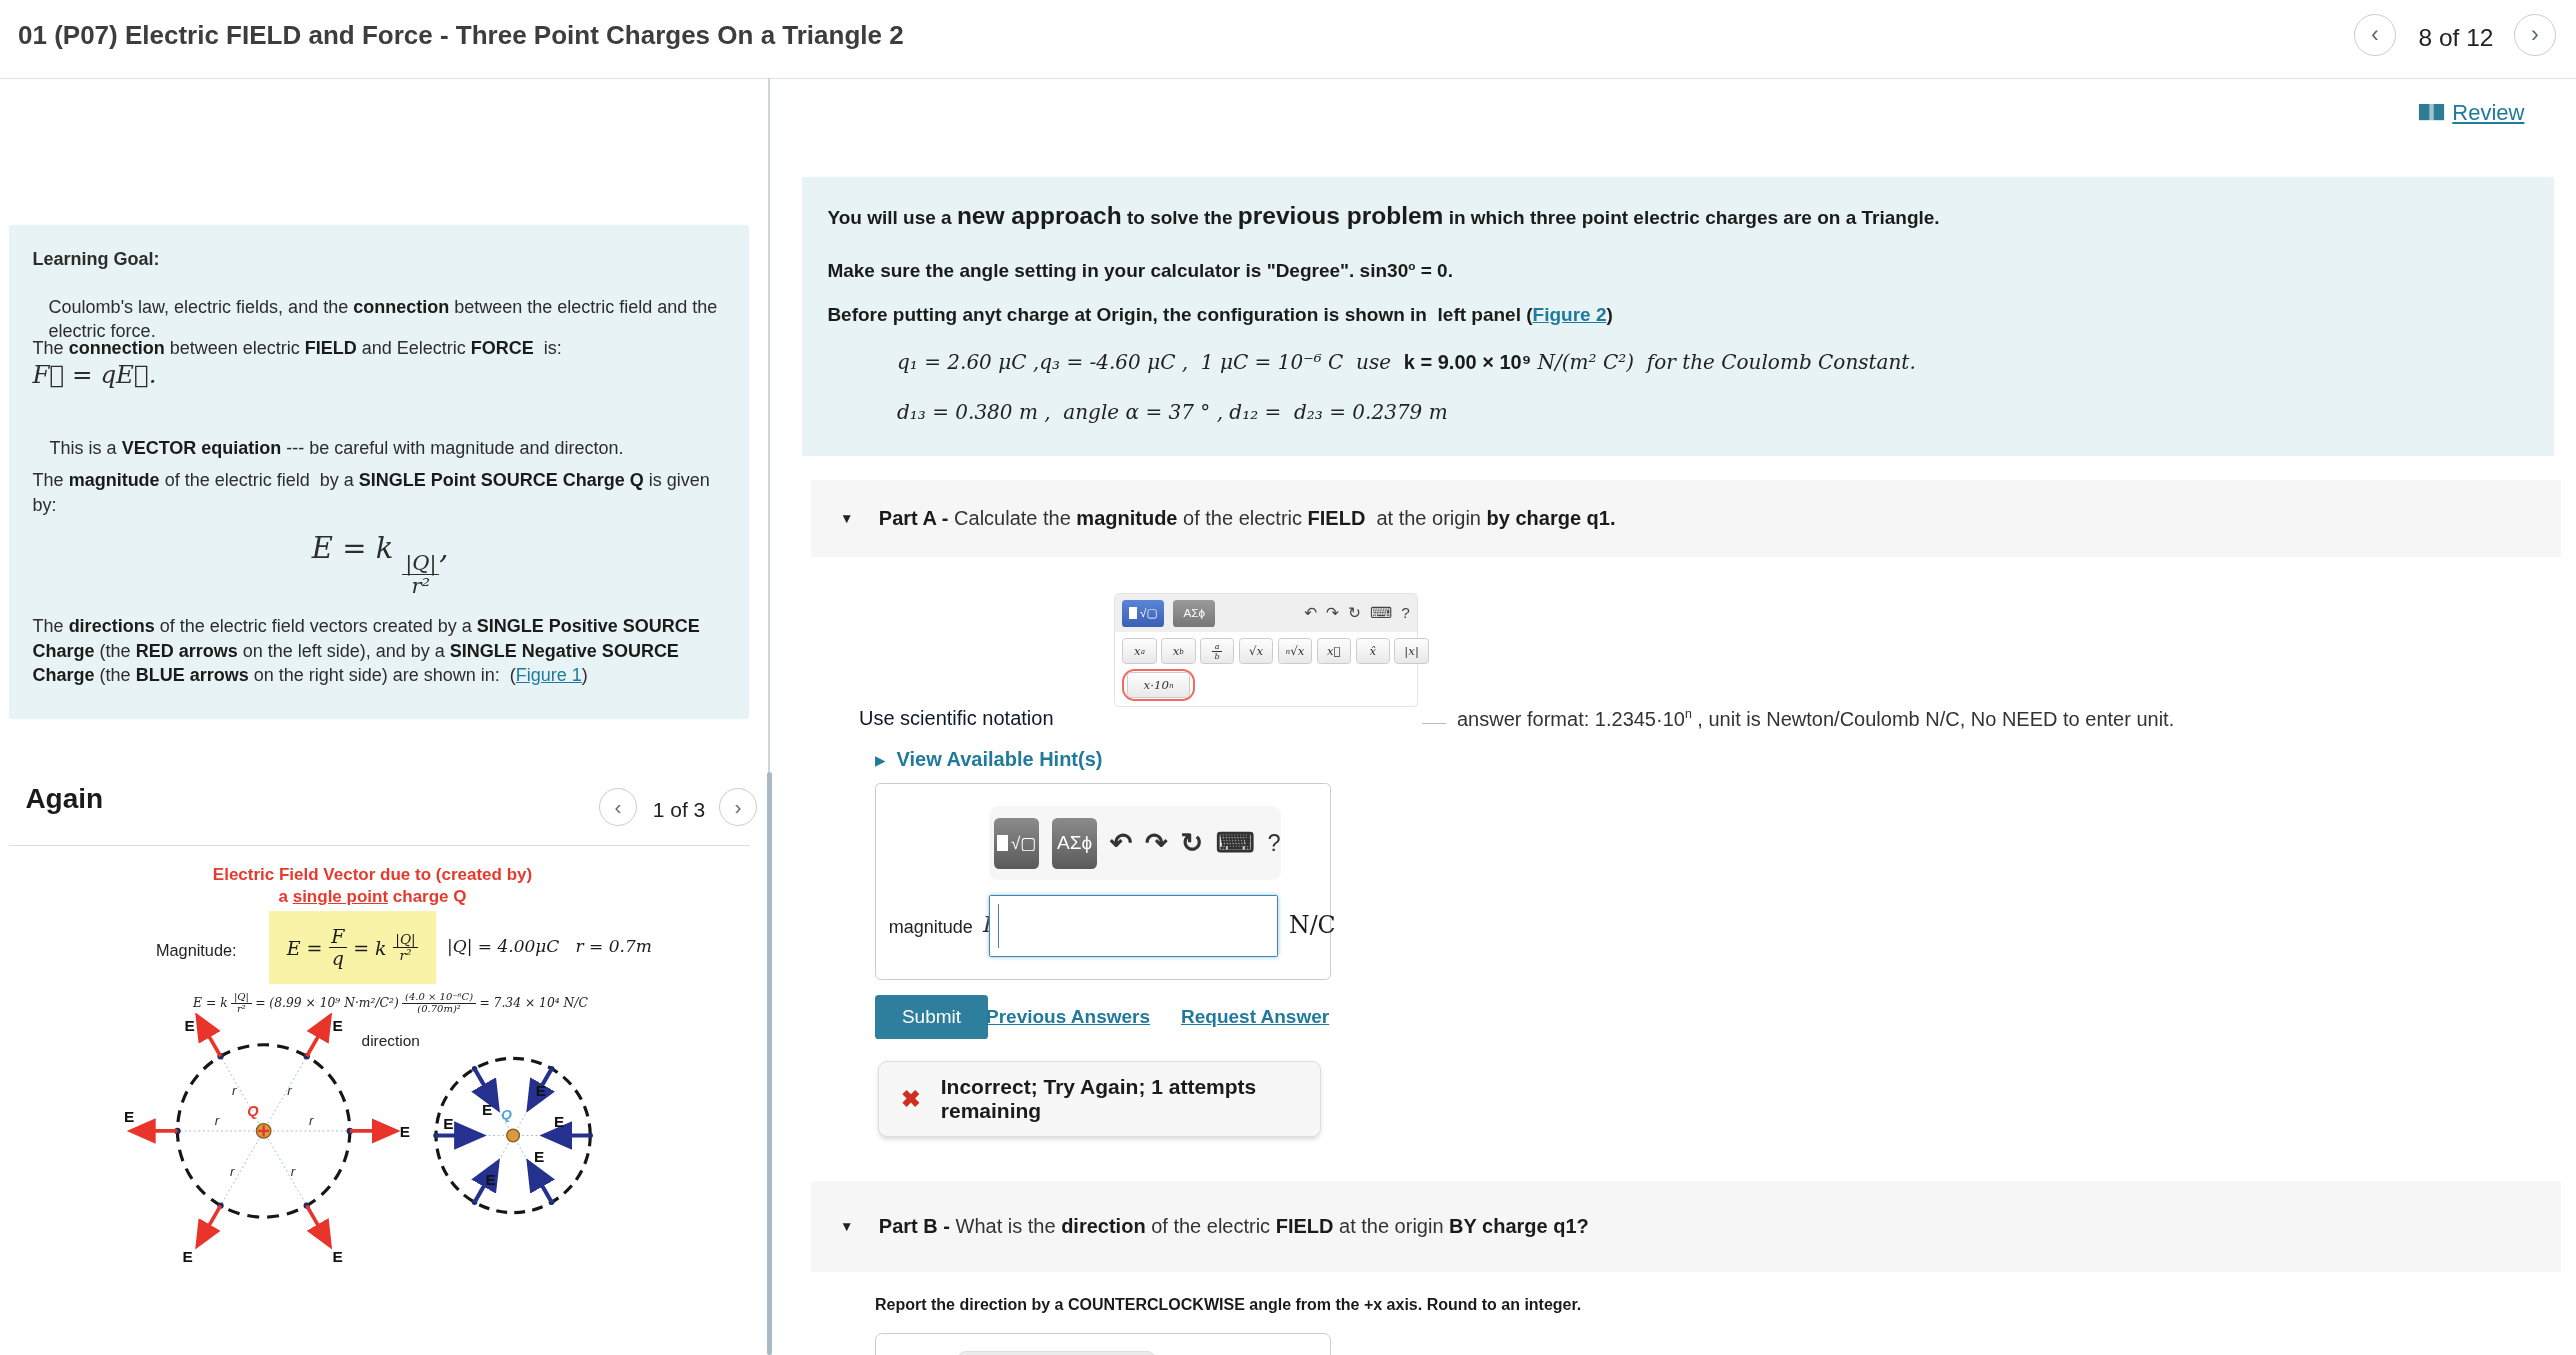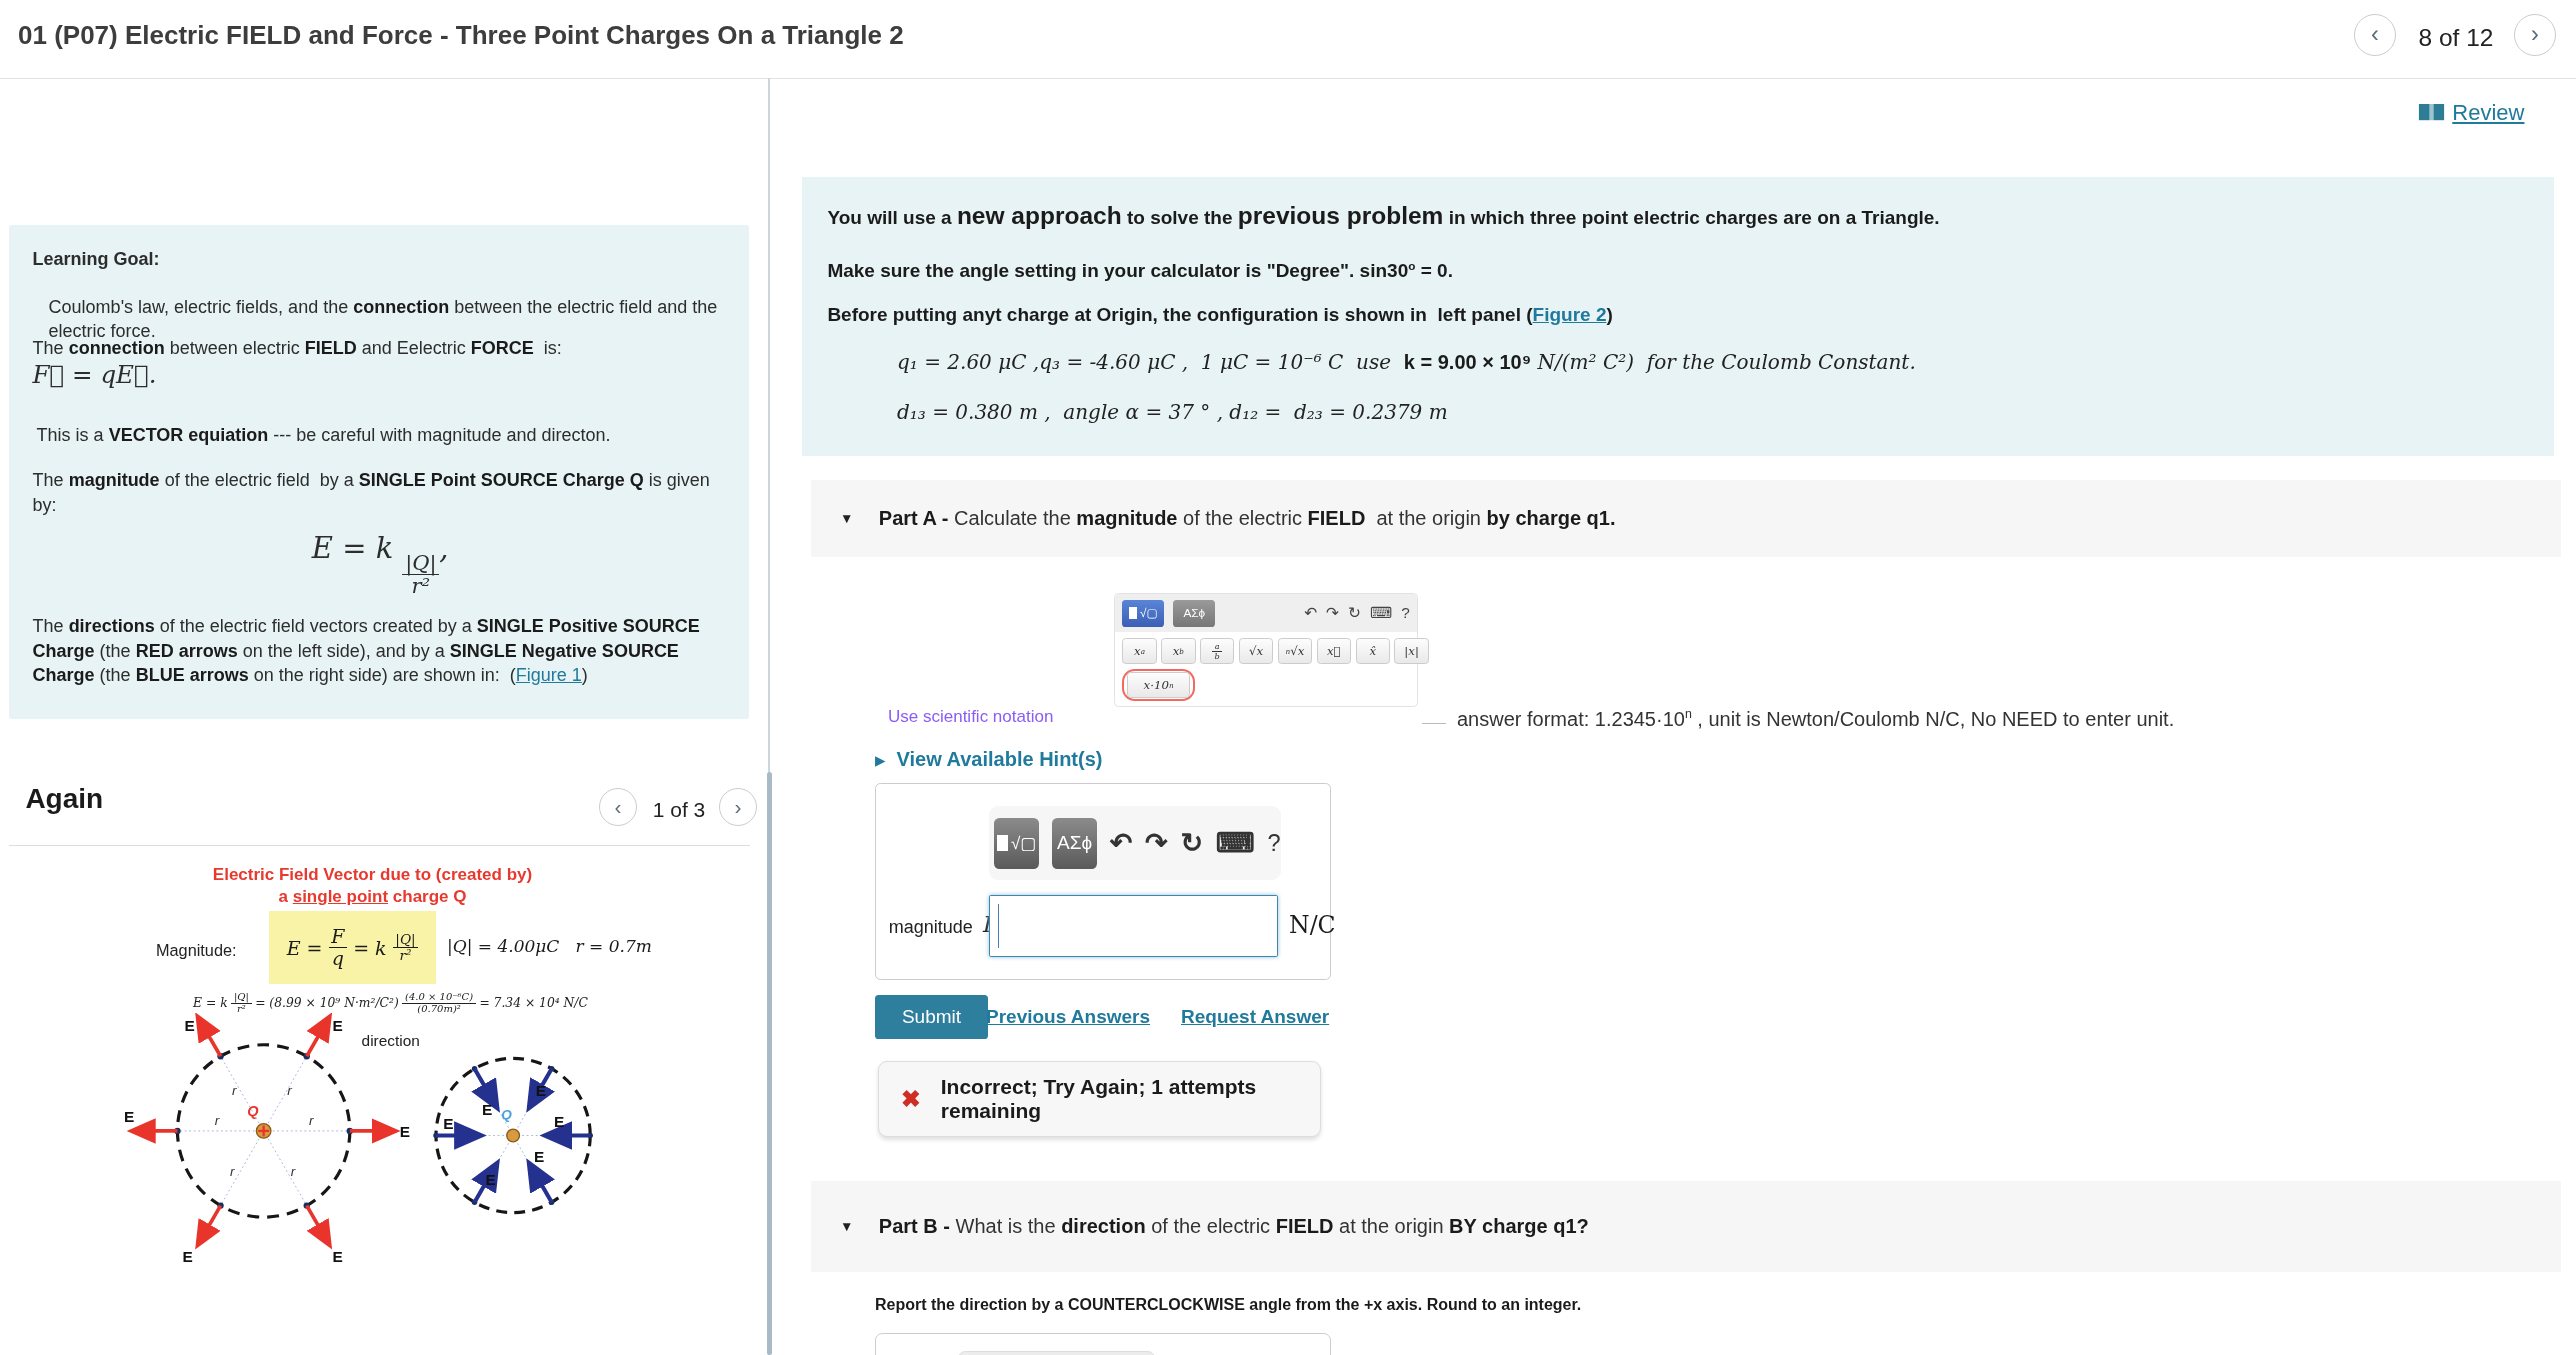--- a/index.html
+++ b/index.html
@@ -110,21 +110,21 @@
       <rect x="13" y="2" width="4" height="18" fill="#9fc3cf"></rect>
     </svg>
     <span class="plainlink" style="font-size:22px;">Review</span>
   </div>
 
   <div class="lgbox">
     <div class="t" style="top:22px;font-weight:bold;">Learning Goal:</div>
     <p class="t" style="top:29px;margin:16px;padding-top:24.5px;"><span>Coulomb's law, electric fields, and the </span><b>connection</b><span> between the electric field and the electric force.</span></p>
     <p class="t pre" style="top:111px;margin:0;"><span>The </span><b>connection</b><span> between electric </span><b>FIELD</b><span> and Eelectric </span><b>FORCE</b><span>  is:</span></p>
     <div class="t math" style="top:138px;font-size:24.5px;">F⃗ = qE⃗.</div>
-    <p class="t" style="top:194px;margin:4px;"><span>This is a </span><b>VECTOR equiation</b><span> --- be careful with magnitude and directon.</span></p>
+    <p class="t" style="top:194px;margin:17px;"><span>This is a </span><b>VECTOR equiation</b><span> --- be careful with magnitude and directon.</span></p>
     <p class="t pre" style="top:243px;margin:0;"><span>The </span><b>magnitude</b><span> of the electric field  by a </span><b>SINGLE Point SOURCE Charge Q</b><span> is given by:</span></p>
     <div class="t math" style="top:311px;text-align:center;font-size:29px;">
       <span>E = k</span>
       <span class="frac" style="font-size:21px;">
           <span class="fn">|Q|</span>
           <span class="fd">r²</span>
         </span><span>,</span>
     </div>
     <p class="t pre" style="top:389px;margin:0;"><span>The </span><b>directions</b><span> of the electric field vectors created by a </span><b>SINGLE Positive SOURCE Charge</b><span> (the </span><b>RED arrows</b><span> on the left side), and by a </span><b>SINGLE Negative SOURCE Charge</b><span> (the </span><b>BLUE arrows</b><span> on the right side) are shown in:  (</span><span class="plainlink">Figure 1</span><span>)</span></p>
   </div>
@@ -319,21 +319,21 @@
       <span class="sbtn">|x|</span>
     </div>
     <span class="sciwrap">
       <span class="sbtn wide">
           <span>x·10</span>
           <sup>n</sup>
         </span>
     </span>
   </div>
 
-  <div class="abs" style="left:888px;top:707px;font-size:17px;color:#8b5cf6;">Use scientific notation</div>
+  <div class="abs" style="left:859px;top:707px;font-size:20px;color:#0f172a;">Use scientific notation</div>
   <div class="abs" style="left:1422px;top:723px;width:23.6px;border-bottom:1.8px solid #bbb;"></div>
   <div class="abs" style="left:1457px;top:707px;font-size:20px;color:#333;"><span>answer format: 1.2345·10</span><sup>n</sup><span> , unit is Newton/Coulomb N/C, No NEED to enter unit.</span></div>
 
   <div class="abs" style="left:875px;top:748px;display:flex;align-items:center;gap:11px;">
     <span class="teal" style="font-size:13.6px;">▶</span>
     <span class="teal" style="font-size:20px;font-weight:bold;">View Available Hint(s)</span>
   </div>
 
   <div class="ansbox">
     <div class="pill">

